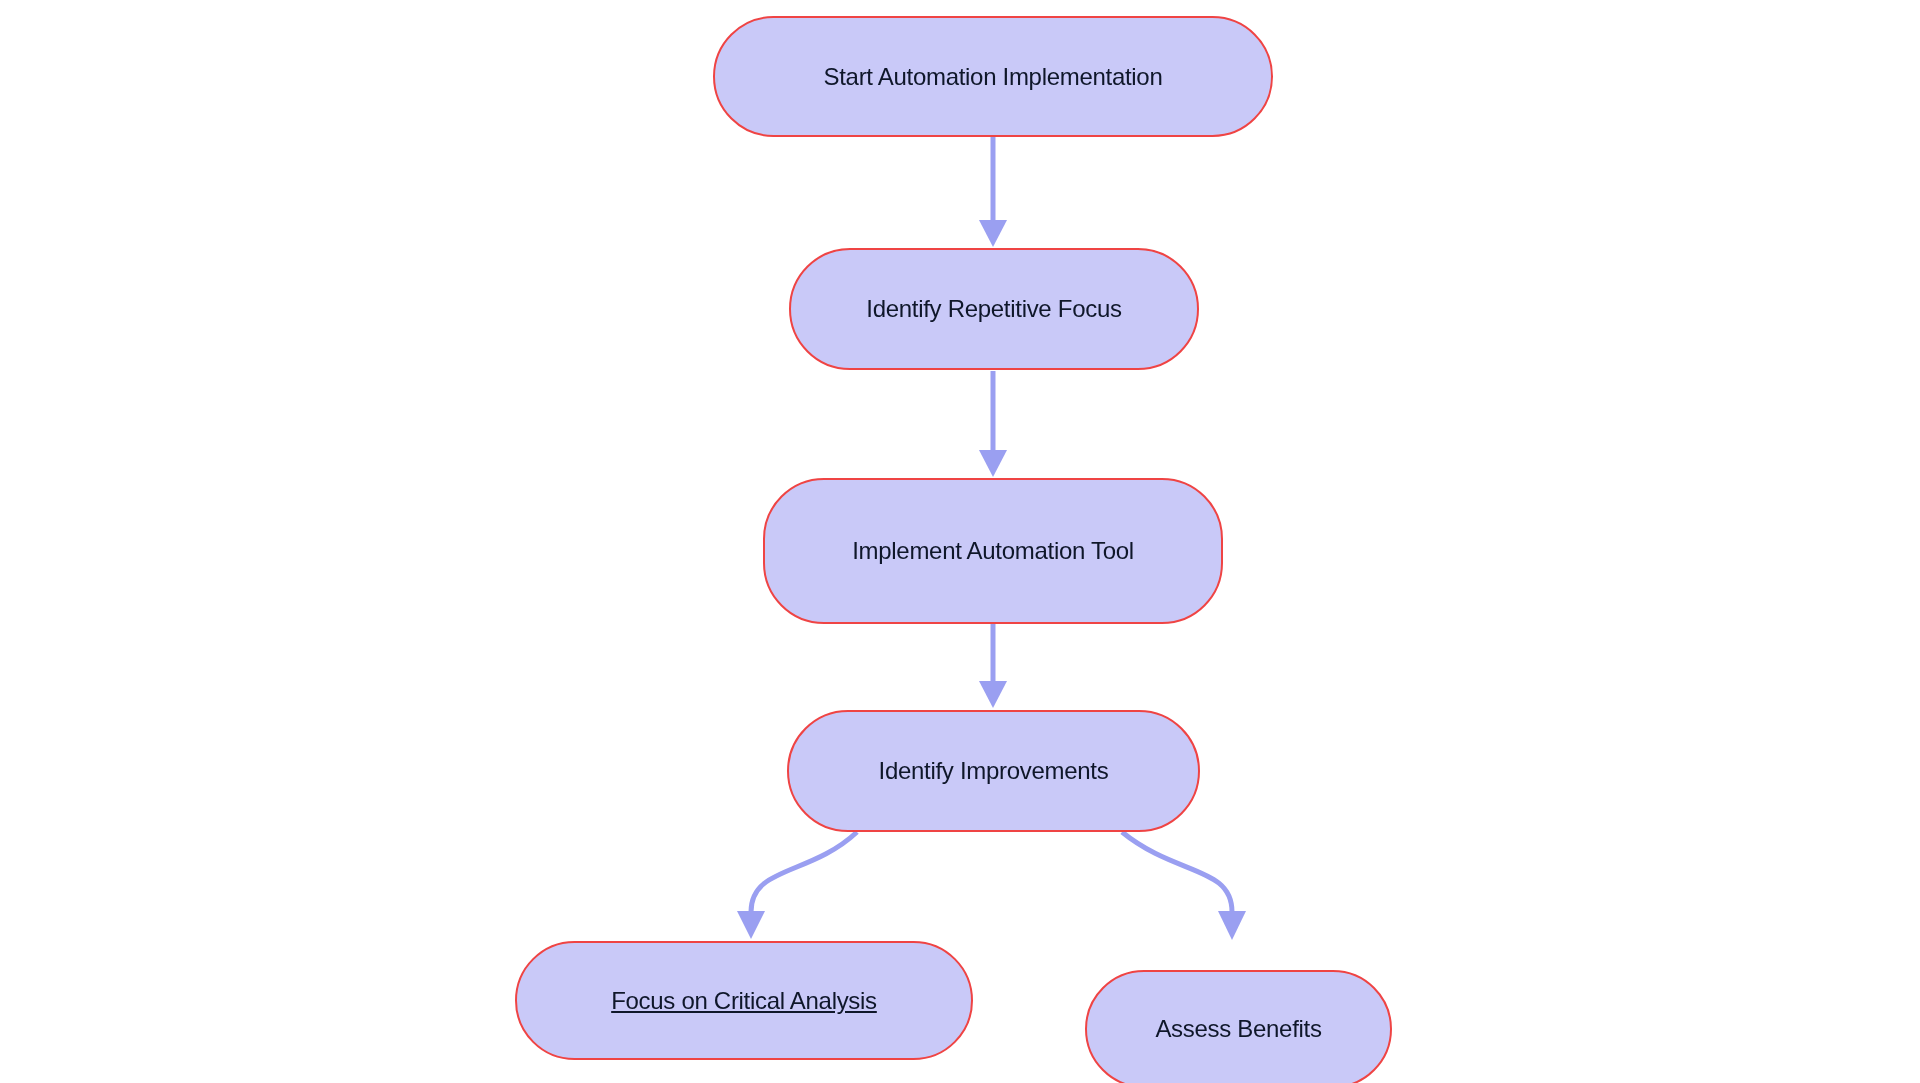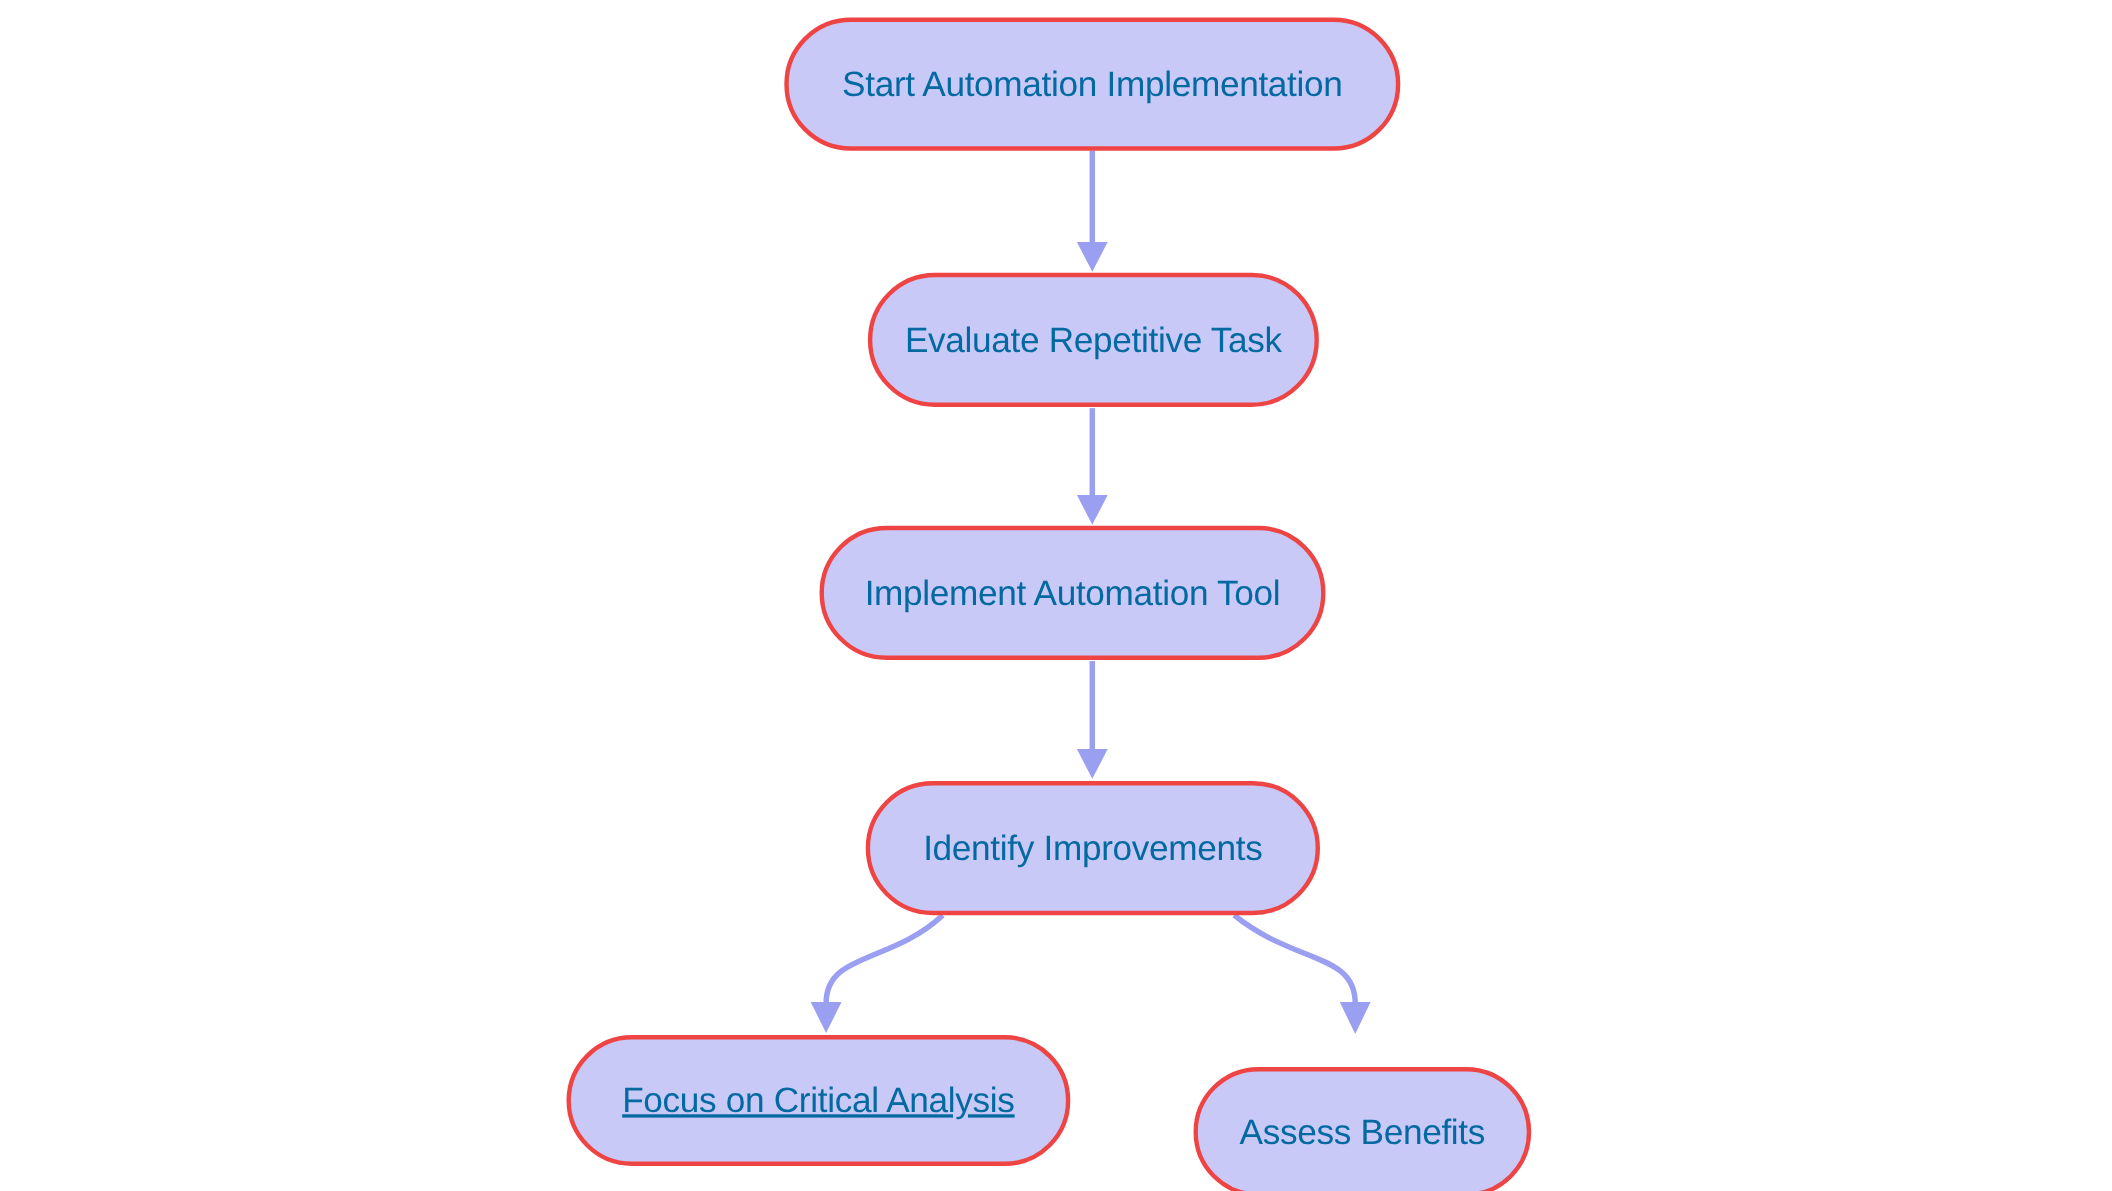--- a/index.html
+++ b/index.html
@@ -28,34 +28,34 @@
     fill: none;
   }
   .edge-head {
     fill: #9a9ff1;
     stroke: none;
   }
   .node {
     position: absolute;
     box-sizing: border-box;
     background: #c9c9f8;
-    border: 4px solid #ef4444;
+    border: 2px solid #ef4444;
     border-radius: 61px;
     display: flex;
     align-items: center;
     justify-content: center;
     text-align: center;
-    color: #0369a1;
-    font-size: 32px;
+    color: #0f172a;
+    font-size: 24px;
     letter-spacing: -0.3px;
     line-height: 1.15;
   }
   .node-start     { left: 713px;  top: 16px;  width: 560px; height: 121px; }
   .node-identify  { left: 789px;  top: 248px; width: 410px; height: 122px; }
-  .node-implement { left: 745px;  top: 478px; width: 460px; height: 122px; }
+  .node-implement { left: 763px;  top: 478px; width: 460px; height: 146px; }
   .node-evaluate  { left: 787px;  top: 710px; width: 413px; height: 122px; }
   .node-focus     { left: 515px;  top: 941px; width: 458px; height: 119px; text-decoration: underline; }
   .node-assess    { left: 1085px; top: 942px; width: 307px; height: 118px; margin-top: 28px; }
 </style>
 </head>
 <body>
 
 <div class="canvas">
 
   <svg class="edges" viewBox="0 0 1920 1083" xmlns="http://www.w3.org/2000/svg">
@@ -84,21 +84,21 @@
       <path class="edge-line" d="M 1122 832 C 1176 876, 1232 866, 1232 912"></path>
       <polygon class="edge-head" points="1218,911 1246,911 1232,940"></polygon>
     </g>
   </svg>
 
   <div class="node node-start">
     <span>Start Automation Implementation</span>
   </div>
 
   <div class="node node-identify">
-    <span>Evaluate Repetitive Task</span>
+    <span>Identify Repetitive Focus</span>
   </div>
 
   <div class="node node-implement">
     <span>Implement Automation Tool</span>
   </div>
 
   <div class="node node-evaluate">
     <span>Identify Improvements</span>
   </div>
 

